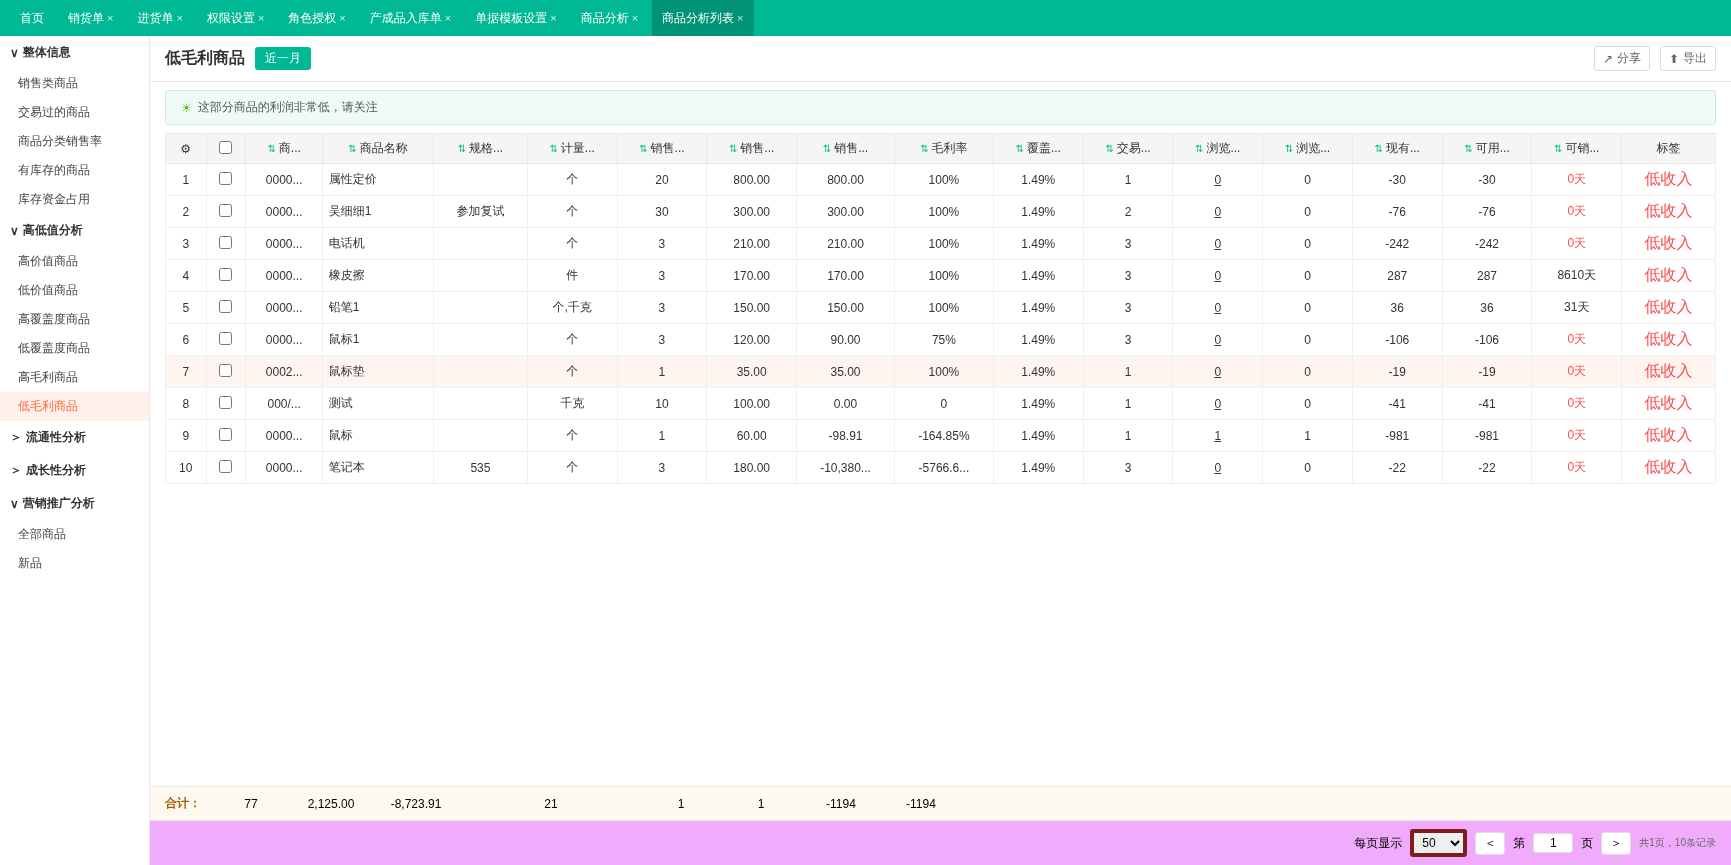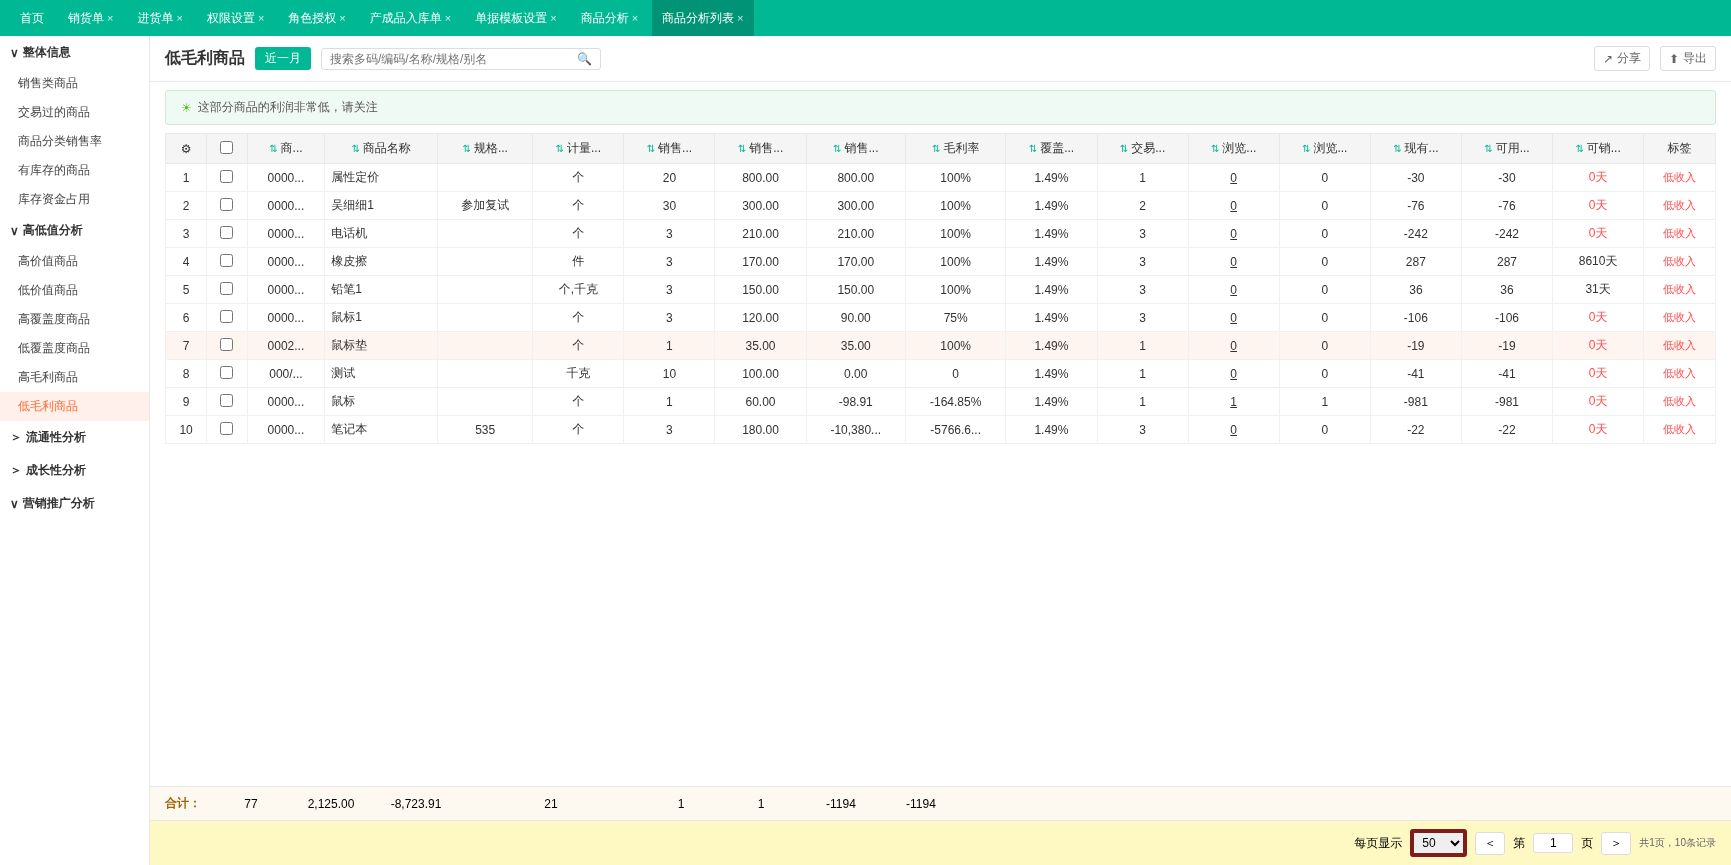--- a/index.html
+++ b/index.html
@@ -164,21 +164,21 @@
       border: 1px solid #f0f0f0;
       padding: 5px 6px;
       text-align: center;
       color: #333;
       white-space: nowrap;
     }
     tbody tr.highlighted { background: #fff5f0; }
     tbody tr.highlighted td { background: #fff5f0; }
     .tag-low-income {
       color: #ff4d4f;
-      font-size: 11px;
+      font-size: 16px;
     }
     .text-red { color: #ff4d4f; }
     .text-link { color: #333; text-decoration: underline; cursor: pointer; }
     .sort-icon { color: #00b894; font-size: 10px; }
 
     
     .table-footer {
       background: #fef9f0;
       border-top: 1px solid #e8e8e8;
       padding: 8px 15px;
@@ -194,21 +194,21 @@
       flex: 1;
     }
     .footer-cell {
       min-width: 60px;
       text-align: center;
       padding: 0 6px;
     }
 
     
     .pagination-bar {
-      background: #fef9c3;
+      background: #f0abfc;
       border-top: 1px solid #e8e8e8;
       padding: 8px 15px;
       display: flex;
       align-items: center;
       justify-content: flex-end;
       gap: 8px;
       flex-shrink: 0;
     }
     .page-size-select {
       border: 4px solid #7f1d1d;
@@ -322,31 +322,31 @@
 
     <div class="sidebar-collapse">
       <span>＞</span>
       <span>成长性分析</span>
     </div>
 
     <div class="sidebar-collapse">
       <span>∨</span>
       <span>营销推广分析</span>
     </div>
+    <div>
+      <div class="sidebar-item"><span>全部商品</span></div>
+      <div class="sidebar-item"><span>新品</span></div>
+    </div>
   </div>
 
   <div class="content-area">
 
     <div class="content-header">
       <span class="page-title">低毛利商品</span>
       <button class="date-filter-btn">近一月</button>
-      <div class="search-box">
-        <input type="text" placeholder="搜索多码/编码/名称/规格/别名" style="">
-        <span style="color:#aaa;">🔍</span>
-      </div>
       <div class="header-right">
         <button class="header-btn">
           <span>↗</span>
           <span>分享</span>
         </button>
         <button class="header-btn">
           <span>⬆</span>
           <span>导出</span>
         </button>
       </div>

